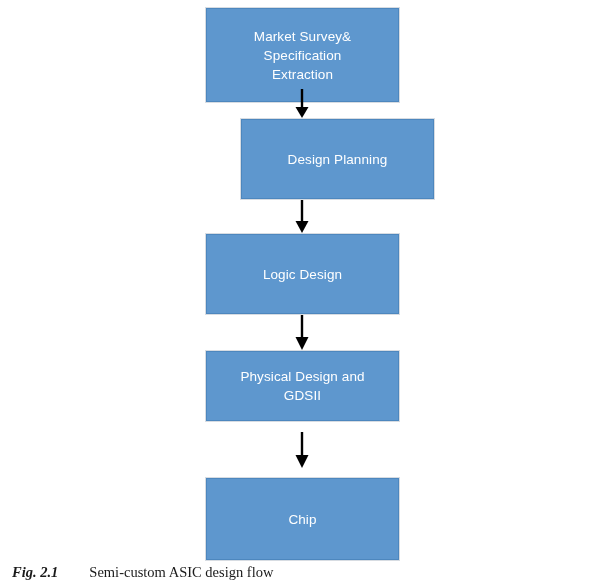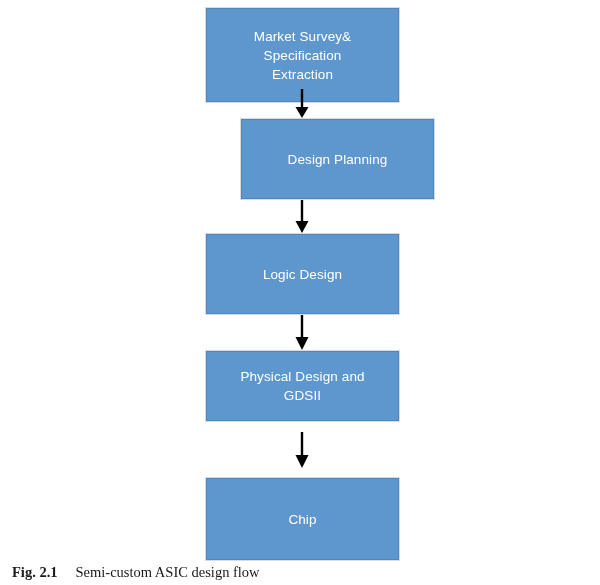--- a/index.html
+++ b/index.html
@@ -86,21 +86,22 @@
     top: 562px;
     width: 560px;
     font-family: "Liberation Serif", serif;
     font-size: 14.5px;
     line-height: 20px;
     color: #1a1a1a;
     white-space: nowrap;
   }
   #figure-caption .caption-number {
     font-weight: bold;
-    margin-right: 9px;
+    margin-right: 22px;
+    font-style: italic;
   }
   #figure-caption .caption-text {
     font-weight: normal;
     margin-left: 9px;
   }
 </style>
 </head>
 <body>
 
 <div id="figure-root">

